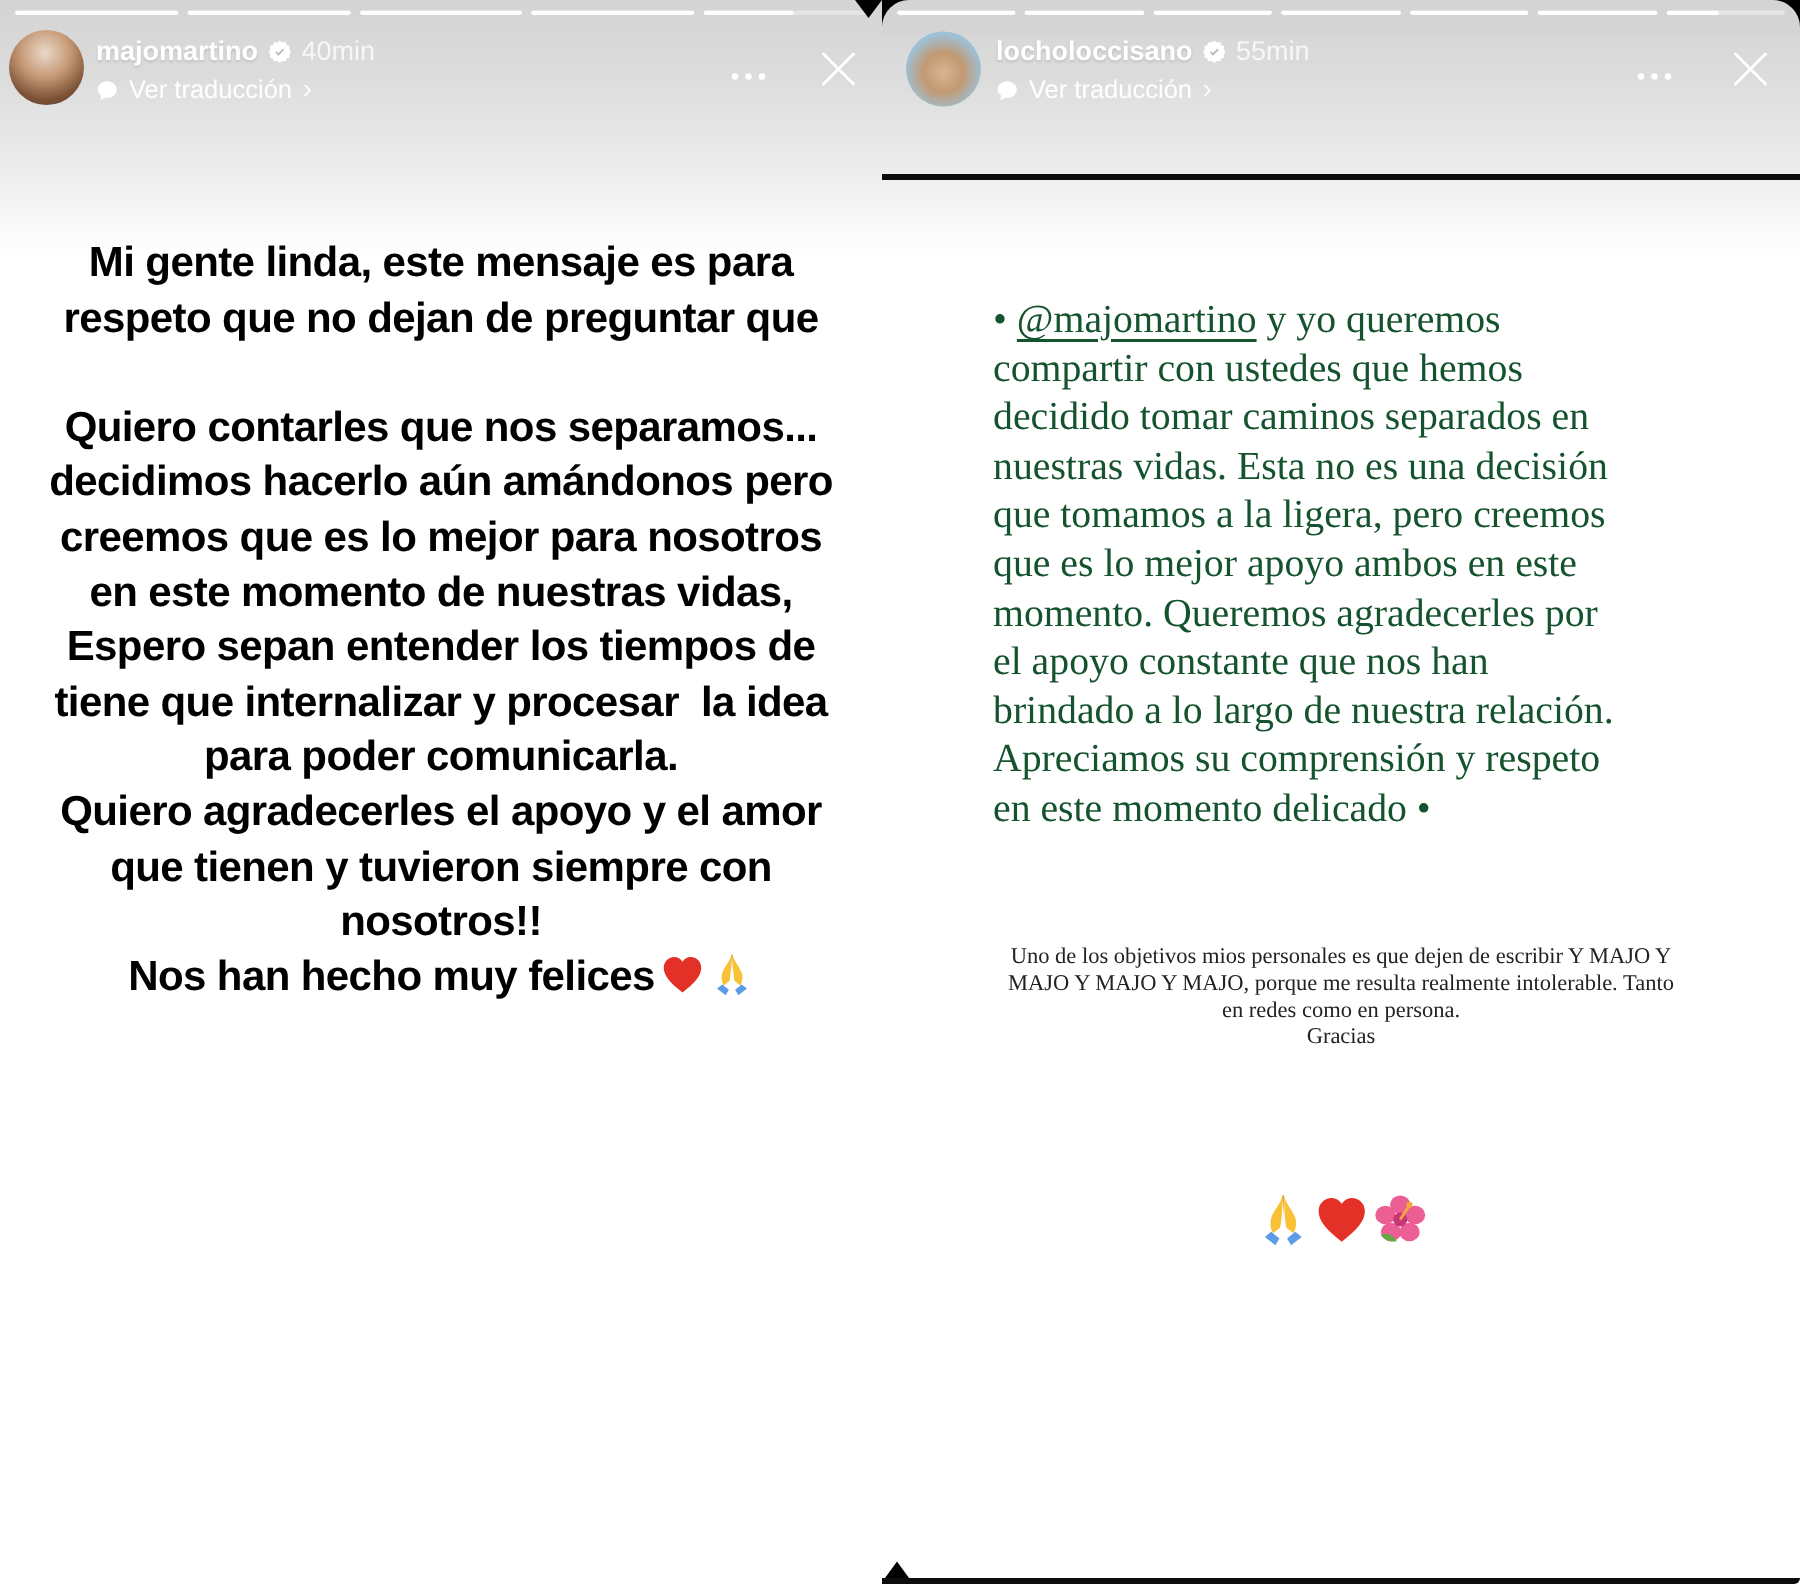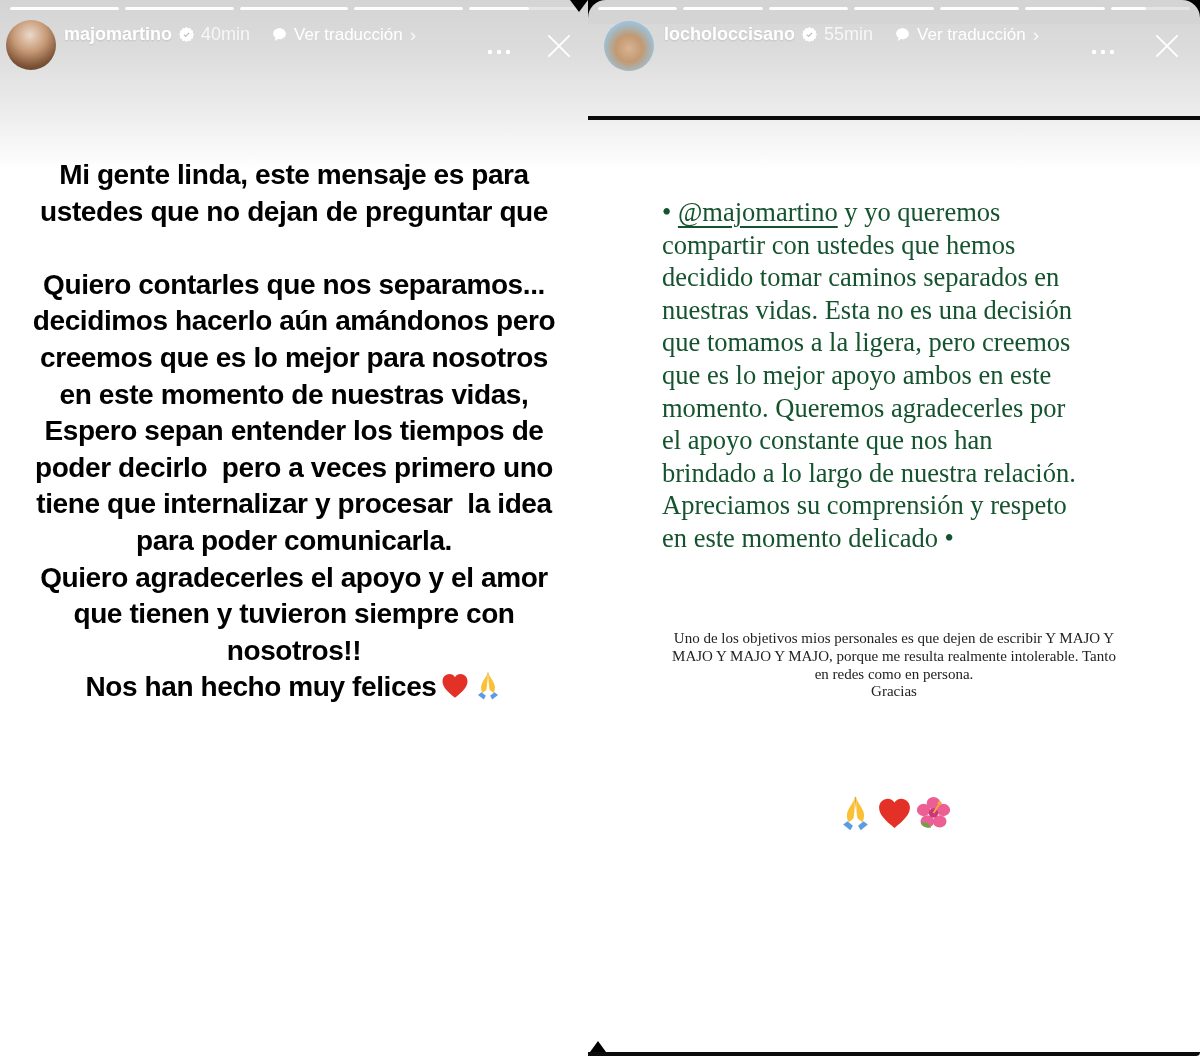--- a/index.html
+++ b/index.html
@@ -16,21 +16,21 @@
   
   .progress-row{position:absolute;top:7px;left:10px;right:10px;display:flex;gap:6px;height:3px;}
   .progress-seg{flex:1;height:3px;border-radius:2px;background:rgba(255,255,255,0.38);overflow:hidden;}
   .progress-fill{height:100%;background:rgba(255,255,255,0.95);border-radius:2px;}
   
   .avatar{position:absolute;width:50px;height:50px;border-radius:50%;}
   #left-panel .avatar{left:6px;top:20px;
       background:radial-gradient(circle at 48% 30%,#ead9c9 0%,#c79a77 38%,#7c5236 72%,#4e3321 100%);}
   #right-panel .avatar{left:16px;top:21px;
       background:radial-gradient(circle at 50% 55%,#d8b494 0%,#c29972 36%,#9cc2da 70%,#7fb0d2 100%);}
-  .name-block{position:absolute;top:24px;display:flex;flex-direction:row;gap:22px;}
+  .name-block{position:absolute;top:24px;display:flex;flex-direction:column;gap:5px;}
   #left-panel .name-block{left:64px;}
   #right-panel .name-block{left:76px;}
   .name-row{display:flex;align-items:center;gap:7px;}
   .username{color:#fff;font-weight:700;font-size:18px;text-shadow:0 1px 2px rgba(0,0,0,0.12);}
   .badge{width:15px;height:15px;display:inline-block;}
   .time{color:rgba(255,255,255,0.78);font-size:18px;}
   .translate-row{display:flex;align-items:center;gap:7px;cursor:pointer;}
   .bubble-icon{width:15px;height:15px;display:inline-block;}
   .translate-label{color:#fff;font-size:17px;}
   .translate-chevron{color:rgba(255,255,255,0.85);font-size:19px;line-height:14px;}
@@ -121,28 +121,27 @@
           </g>
         </svg>
     </div>
     <div class="close-btn">
       <svg viewBox="0 0 24 24" stroke="#fff" stroke-width="1.5" fill="none">
           <path d="M3.5 3.5l17 17M20.5 3.5l-17 17"></path>
         </svg>
     </div>
     <div class="left-text">
         <div class="tline">Mi gente linda, este mensaje es para</div>
-        <div class="tline">ustedes que no dejan de preguntar que</div>
+        <div class="tline">respeto que no dejan de preguntar que</div>
         <div class="tline">&nbsp;</div>
         <div class="tline">Quiero contarles que nos separamos...</div>
         <div class="tline">decidimos hacerlo aún amándonos pero</div>
         <div class="tline">creemos que es lo mejor para nosotros</div>
         <div class="tline">en este momento de nuestras vidas,</div>
         <div class="tline">Espero sepan entender los tiempos de</div>
-        <div class="tline">poder decirlo  pero a veces primero uno</div>
         <div class="tline">tiene que internalizar y procesar  la idea</div>
         <div class="tline">para poder comunicarla.</div>
         <div class="tline">Quiero agradecerles el apoyo y el amor</div>
         <div class="tline">que tienen y tuvieron siempre con</div>
         <div class="tline">nosotros!!</div>
         <div class="tline">Nos han hecho muy felices<span class="emoji"><svg viewBox="0 0 36 36">
               <path fill="#e33127" d="M18 32C8.5 24.6 3 18.8 3 12.2 3 7.1 7 3.6 11.4 3.6c2.7 0 5.2 1.4 6.6 3.8 1.4-2.4 3.9-3.8 6.6-3.8C29 3.6 33 7.1 33 12.2c0 6.6-5.5 12.4-15 19.8z"></path>
             </svg></span><span class="emoji"><svg viewBox="0 0 36 36">
               <path fill="#5c9ce6" d="M10.2 25.5l5.3 4.3-2.6 4.4-6.9-5.4z"></path>
               <path fill="#5c9ce6" d="M25.8 25.5l-5.3 4.3 2.6 4.4 6.9-5.4z"></path>

